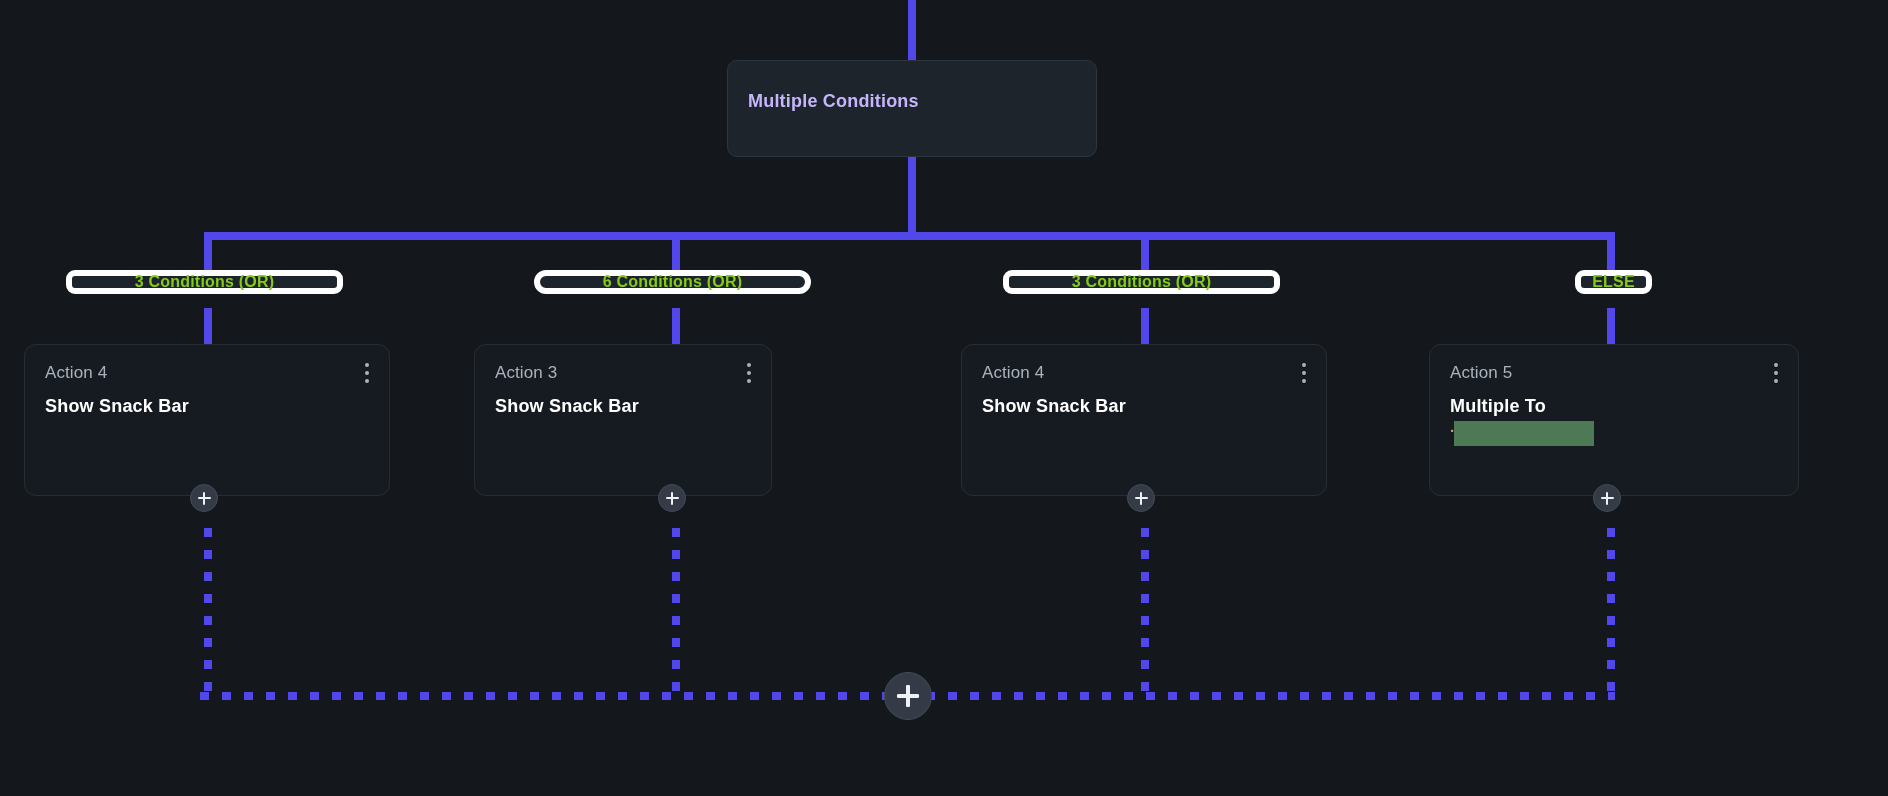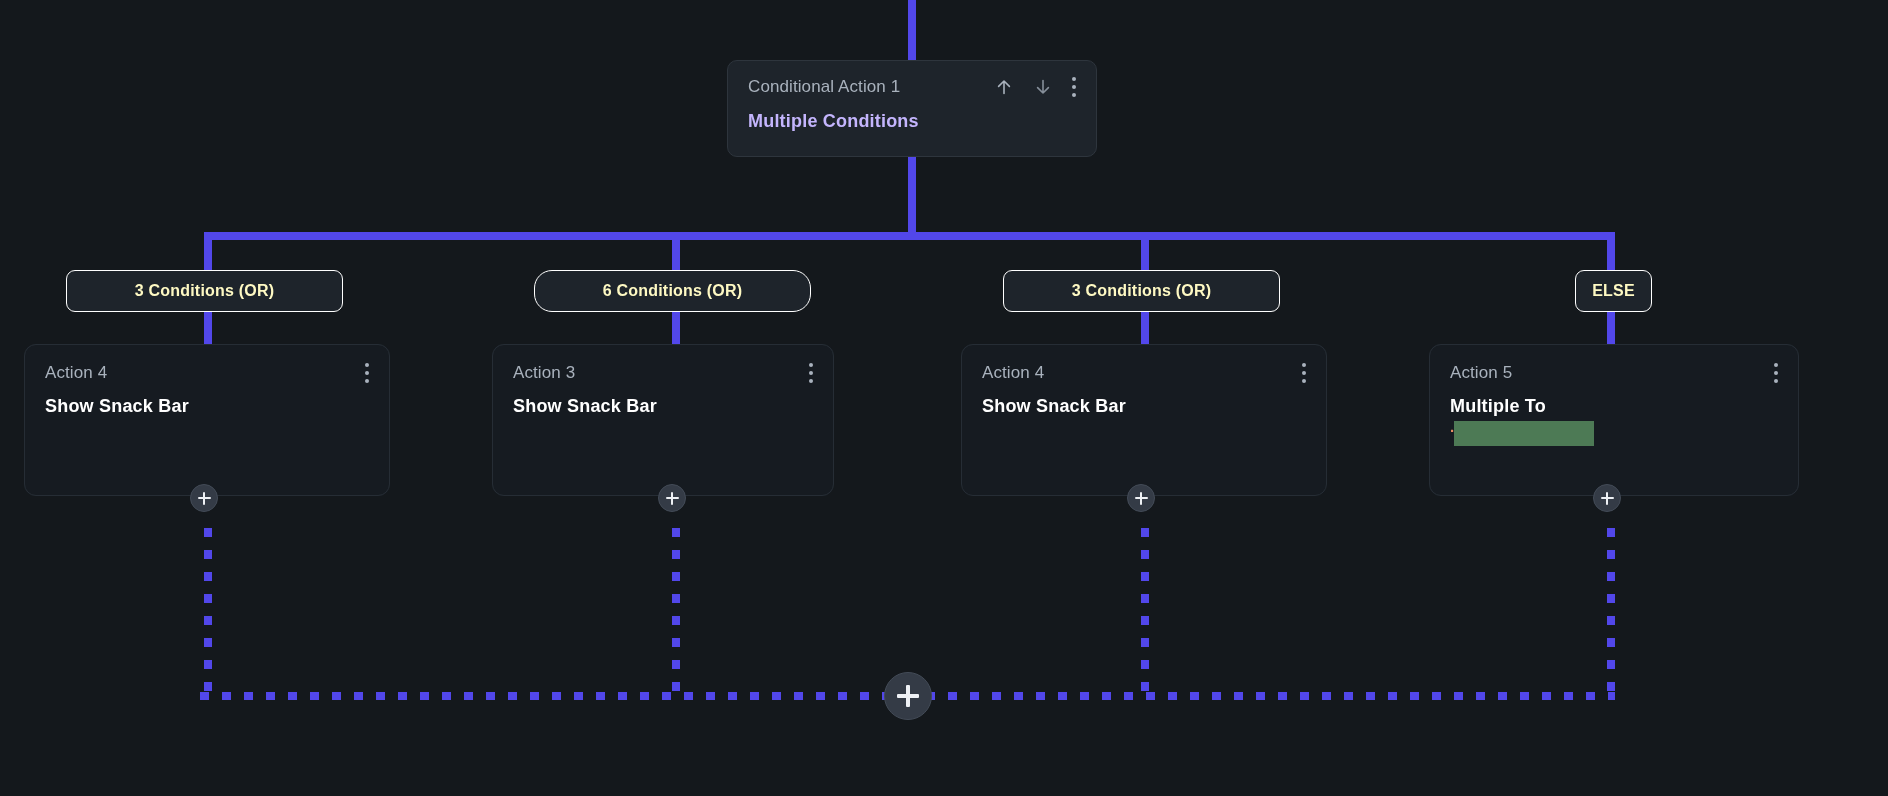--- a/index.html
+++ b/index.html
@@ -102,29 +102,29 @@
     display: block;
     width: 4px;
     height: 4px;
     border-radius: 50%;
     background: #a9b2bd;
   }
 
   
   .badge {
     position: absolute;
-    height: 42px;
+    height: 24px;
     background: #1e242b;
-    border: 1px solid #ffffff;
+    border: 6px solid #ffffff;
     border-radius: 9px;
     box-sizing: border-box;
     display: flex;
     align-items: center;
     justify-content: center;
-    color: #fef9c3;
+    color: #84cc16;
     font-size: 16px;
     font-weight: bold;
     letter-spacing: .2px;
     white-space: nowrap;
     padding: 0 14px;
   }
 
   
   .act-outer {
     position: absolute;
@@ -230,40 +230,20 @@
   <div class="conn conn-v" style="left:1141px; top:308px; height:40px;"></div>
   <div class="conn conn-v" style="left:1607px; top:308px; height:40px;"></div>
 
   <div class="dash-v" style="left:204px; top:528px; height:168px;"></div>
   <div class="dash-v" style="left:672px; top:528px; height:168px;"></div>
   <div class="dash-v" style="left:1141px; top:528px; height:168px;"></div>
   <div class="dash-v" style="left:1607px; top:528px; height:168px;"></div>
   <div class="dash-h" style="left:200px; top:692px; width:1415px;"></div>
 
   <div class="cond-card">
-    <div class="cond-head">
-      <span class="cond-label">Conditional Action 1</span>
-      <span class="cond-icons">
-        <span class="ico">
-          <svg width="20" height="20" viewBox="0 0 20 20" fill="none">
-            <path d="M10 16.5V4M10 4L4.6 9.4M10 4l5.4 5.4" stroke="#a9b2bd" stroke-width="1.6" stroke-linecap="round" stroke-linejoin="round"></path>
-          </svg>
-        </span>
-        <span class="ico">
-          <svg width="20" height="20" viewBox="0 0 20 20" fill="none">
-            <path d="M10 3.5V16M10 16l5.4-5.4M10 16l-5.4-5.4" stroke="#868f9a" stroke-width="1.6" stroke-linecap="round" stroke-linejoin="round"></path>
-          </svg>
-        </span>
-        <span class="kebab">
-          <i></i>
-            <i></i>
-            <i></i>
-        </span>
-      </span>
-    </div>
     <div class="cond-title">Multiple Conditions</div>
   </div>
 
   <div class="badge" style="left:66px; top:270px; width:277px;">3 Conditions (OR)</div>
   <div class="badge" style="left:534px; top:270px; width:277px;border-radius:18px;">6 Conditions (OR)</div>
   <div class="badge" style="left:1003px; top:270px; width:277px;">3 Conditions (OR)</div>
   <div class="badge" style="left:1575px; top:270px; width:77px;">ELSE</div>
 
   <div class="act-outer" style="left:24px; top:344px; width:366px; height:152px;">
     <div class="act-inner">
@@ -273,21 +253,21 @@
           <i></i>
             <i></i>
             <i></i>
         </span>
       </div>
       <div class="act-title">Show Snack Bar</div>
     </div>
   </div>
   <div class="plus plus-sm" style="left:190px; top:484px;"></div>
 
-  <div class="act-outer" style="left:492px; top:344px; width:342px; height:152px;">
+  <div class="act-outer" style="left:474px; top:344px; width:298px; height:152px;">
     <div class="act-inner">
       <div class="act-head">
         <span class="act-label">Action 3</span>
         <span class="kebab">
           <i></i>
             <i></i>
             <i></i>
         </span>
       </div>
       <div class="act-title">Show Snack Bar</div>

